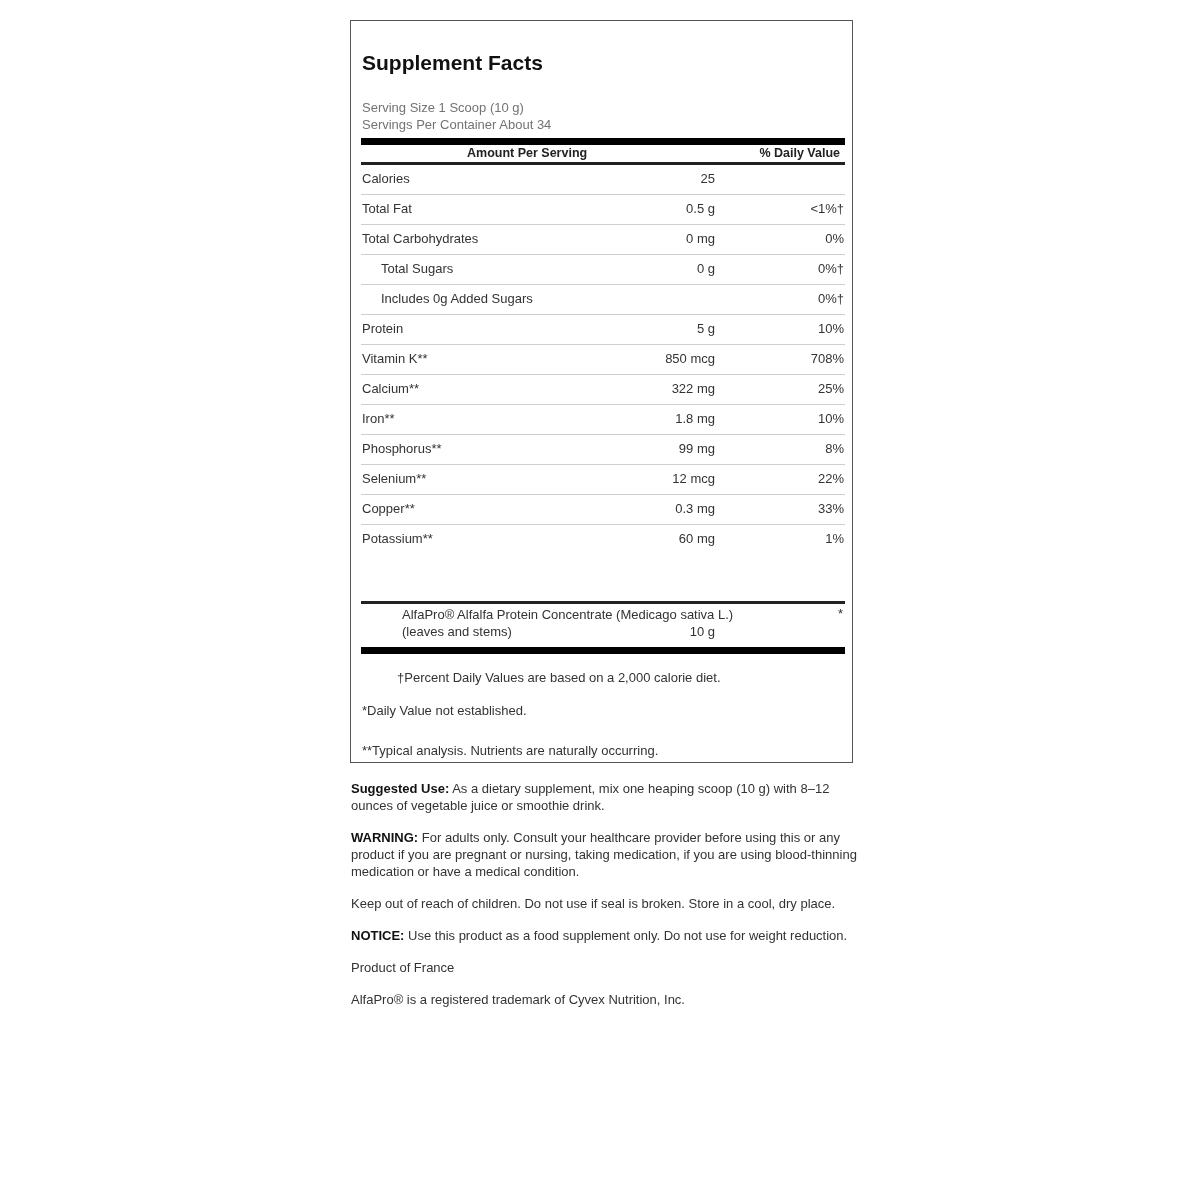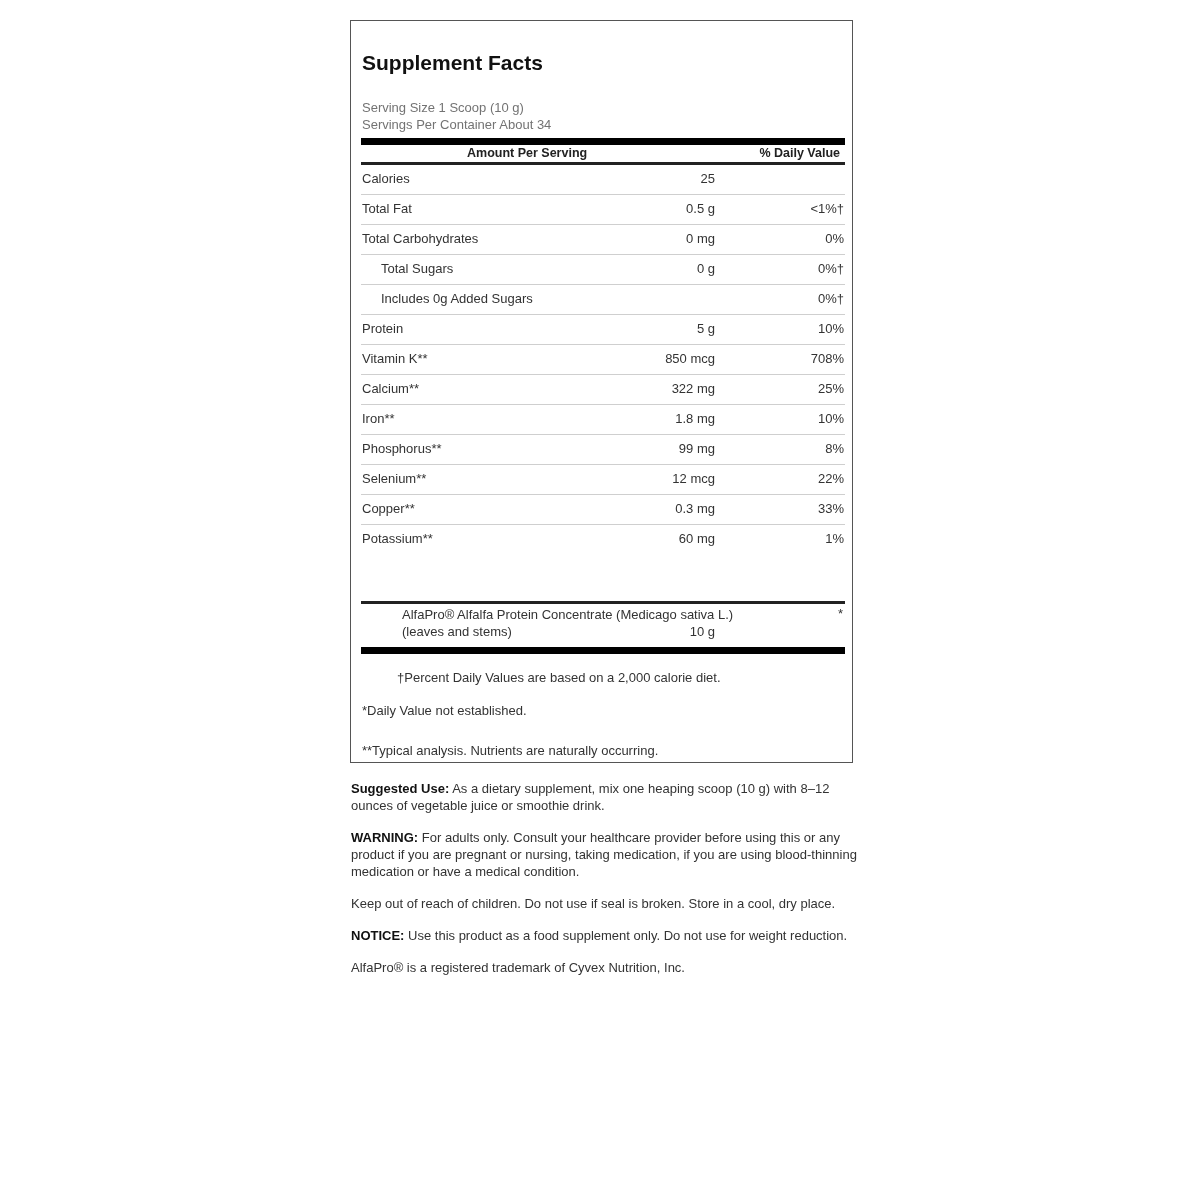--- a/index.html
+++ b/index.html
@@ -252,14 +252,15 @@
   <div class="footnote" style="top:649px;margin-left:35px;">†Percent Daily Values are based on a 2,000 calorie diet.</div>
   <div class="footnote" style="top:682px;">*Daily Value not established.</div>
   <div class="footnote" style="top:722px;">**Typical analysis. Nutrients are naturally occurring.</div>
 </div>
 
 <div class="below">
   <p><b>Suggested Use:</b><span> As a dietary supplement, mix one heaping scoop (10 g) with 8–12 ounces of vegetable juice or smoothie drink.</span></p>
   <p><b>WARNING:</b><span> For adults only. Consult your healthcare provider before using this or any product if you are pregnant or nursing, taking medication, if you are using blood-thinning medication or have a medical condition.</span></p>
   <p>Keep out of reach of children. Do not use if seal is broken. Store in a cool, dry place.</p>
   <p><b>NOTICE:</b><span> Use this product as a food supplement only. Do not use for weight reduction.</span></p>
+  <p>Product of France</p>
   <p>AlfaPro® is a registered trademark of Cyvex Nutrition, Inc.</p>
 </div>
 
 </body></html>

